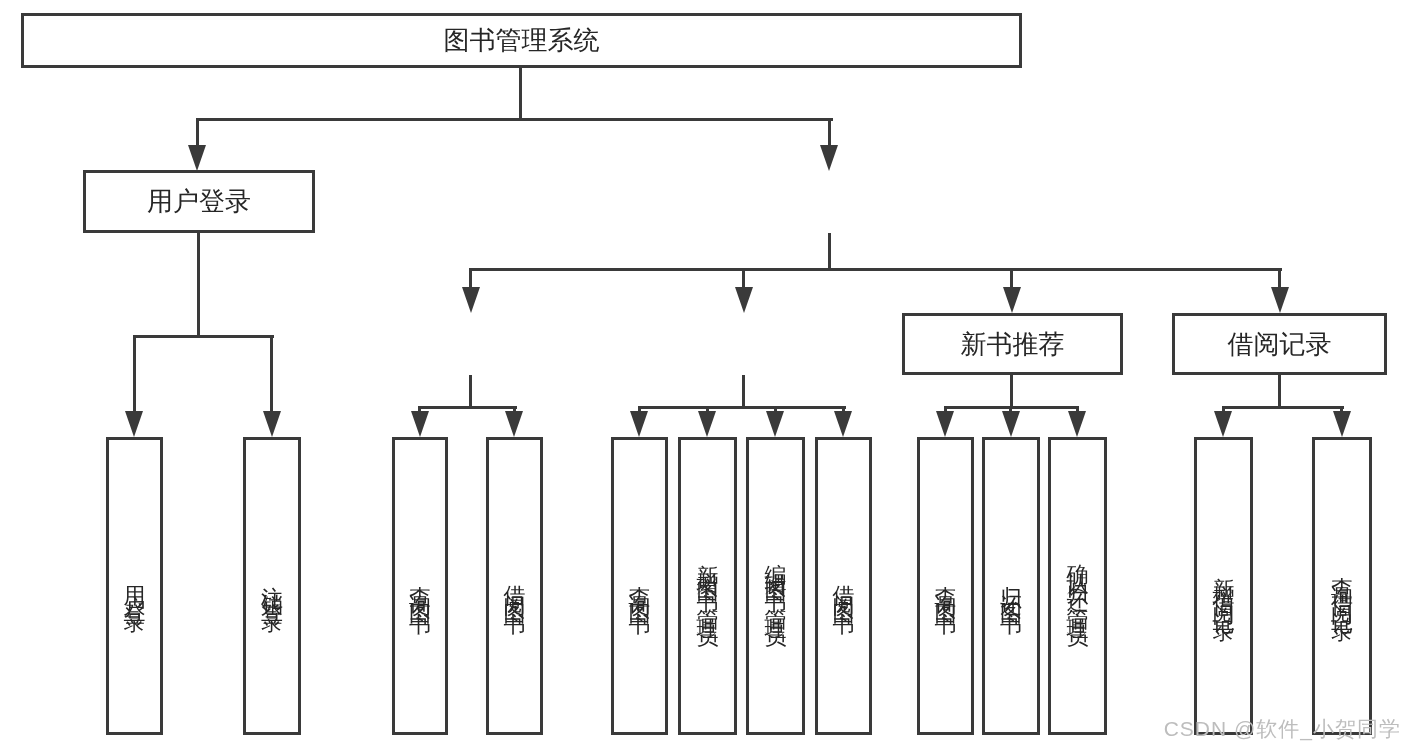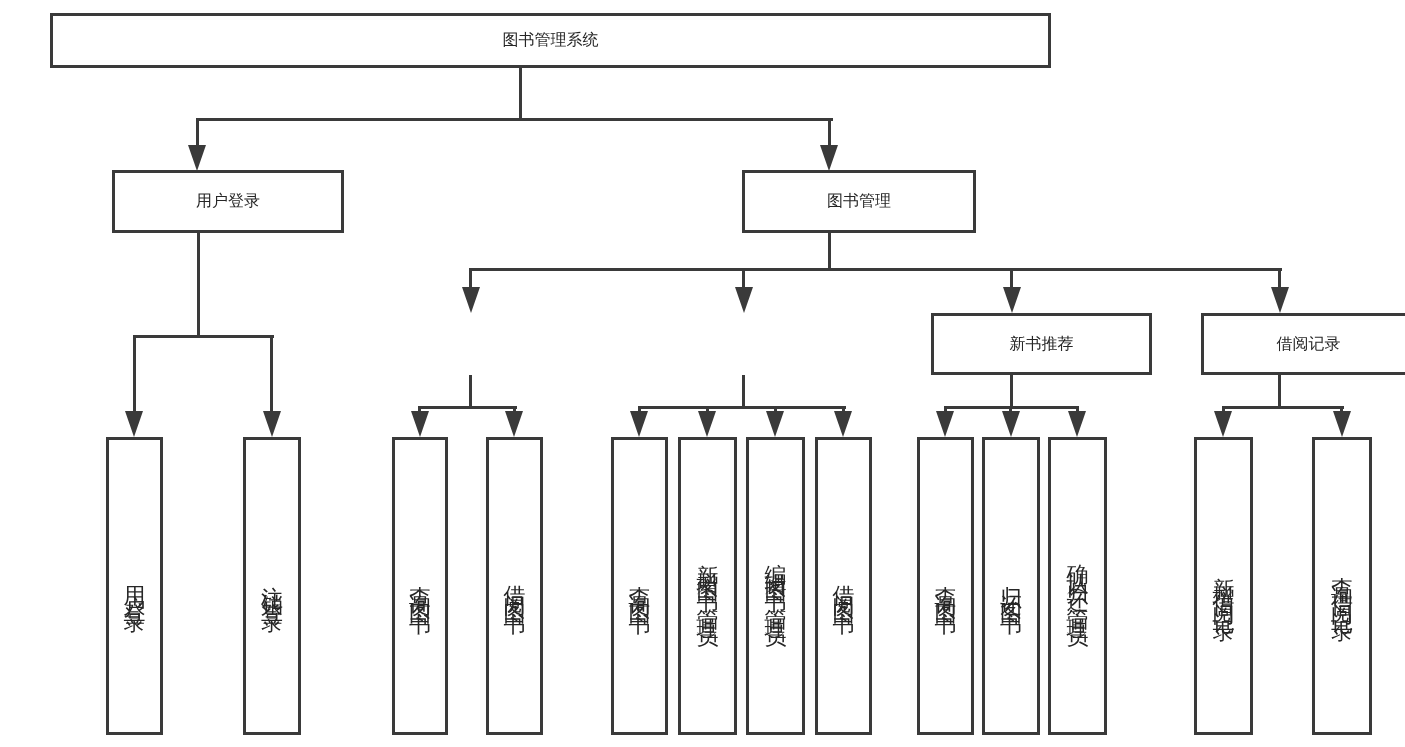--- a/index.html
+++ b/index.html
@@ -3,21 +3,21 @@
 <meta charset="utf-8">
 <style>
   html,body { margin:0; padding:0; background:#ffffff; }
   #stage {
     position:relative; width:1405px; height:747px; background:#ffffff;
     font-family:"Liberation Sans","DejaVu Sans",sans-serif; overflow:hidden;
   }
   .box {
     position:absolute; box-sizing:border-box; background:#ffffff;
     border:3px solid #3a3a3a; display:flex; align-items:center; justify-content:center;
-    font-size:16px; color:#262626; white-space:nowrap;margin-left:29px;
+    font-size:26px; color:#262626; white-space:nowrap;
   }
   .leaf {
     position:absolute; box-sizing:border-box; background:#ffffff;
     border:3px solid #3a3a3a; top:437px; height:298px;
     display:flex; align-items:center; justify-content:center;
   }
   .leaf span {
     writing-mode:vertical-rl; text-orientation:mixed;
     font-size:22px; letter-spacing:9px; line-height:1; color:#262626;
   }
@@ -97,23 +97,20 @@
   <div class="vl" style="left:1340px;top:406px;height:9px;"></div>
   <div class="ar" style="left:1333px;top:411px;"></div>
 
   <div class="box" style="left:21px;top:13px;width:1001px;height:55px;">
     <span>图书管理系统</span>
   </div>
 
   <div class="box" style="left:83px;top:170px;width:232px;height:63px;">
     <span>用户登录</span>
   </div>
-  <div class="box" style="left:713px;top:170px;width:234px;height:63px;">
-    <span>图书管理</span>
-  </div>
 
   <div class="box" style="left:902px;top:313px;width:221px;height:62px;">
     <span>新书推荐</span>
   </div>
   <div class="box" style="left:1172px;top:313px;width:215px;height:62px;">
     <span>借阅记录</span>
   </div>
 
   <div class="leaf" style="left:106px;width:57px;">
     <span>用户登录</span>
@@ -152,14 +149,15 @@
     <span>确认归还（管理员）</span>
   </div>
 
   <div class="leaf" style="left:1194px;width:59px;">
     <span>新增借阅记录</span>
   </div>
   <div class="leaf" style="left:1312px;width:60px;">
     <span>查询借阅记录</span>
   </div>
 
+  <div class="watermark">CSDN @软件_小贺同学</div>
 
 </div>
 
 </body></html>

